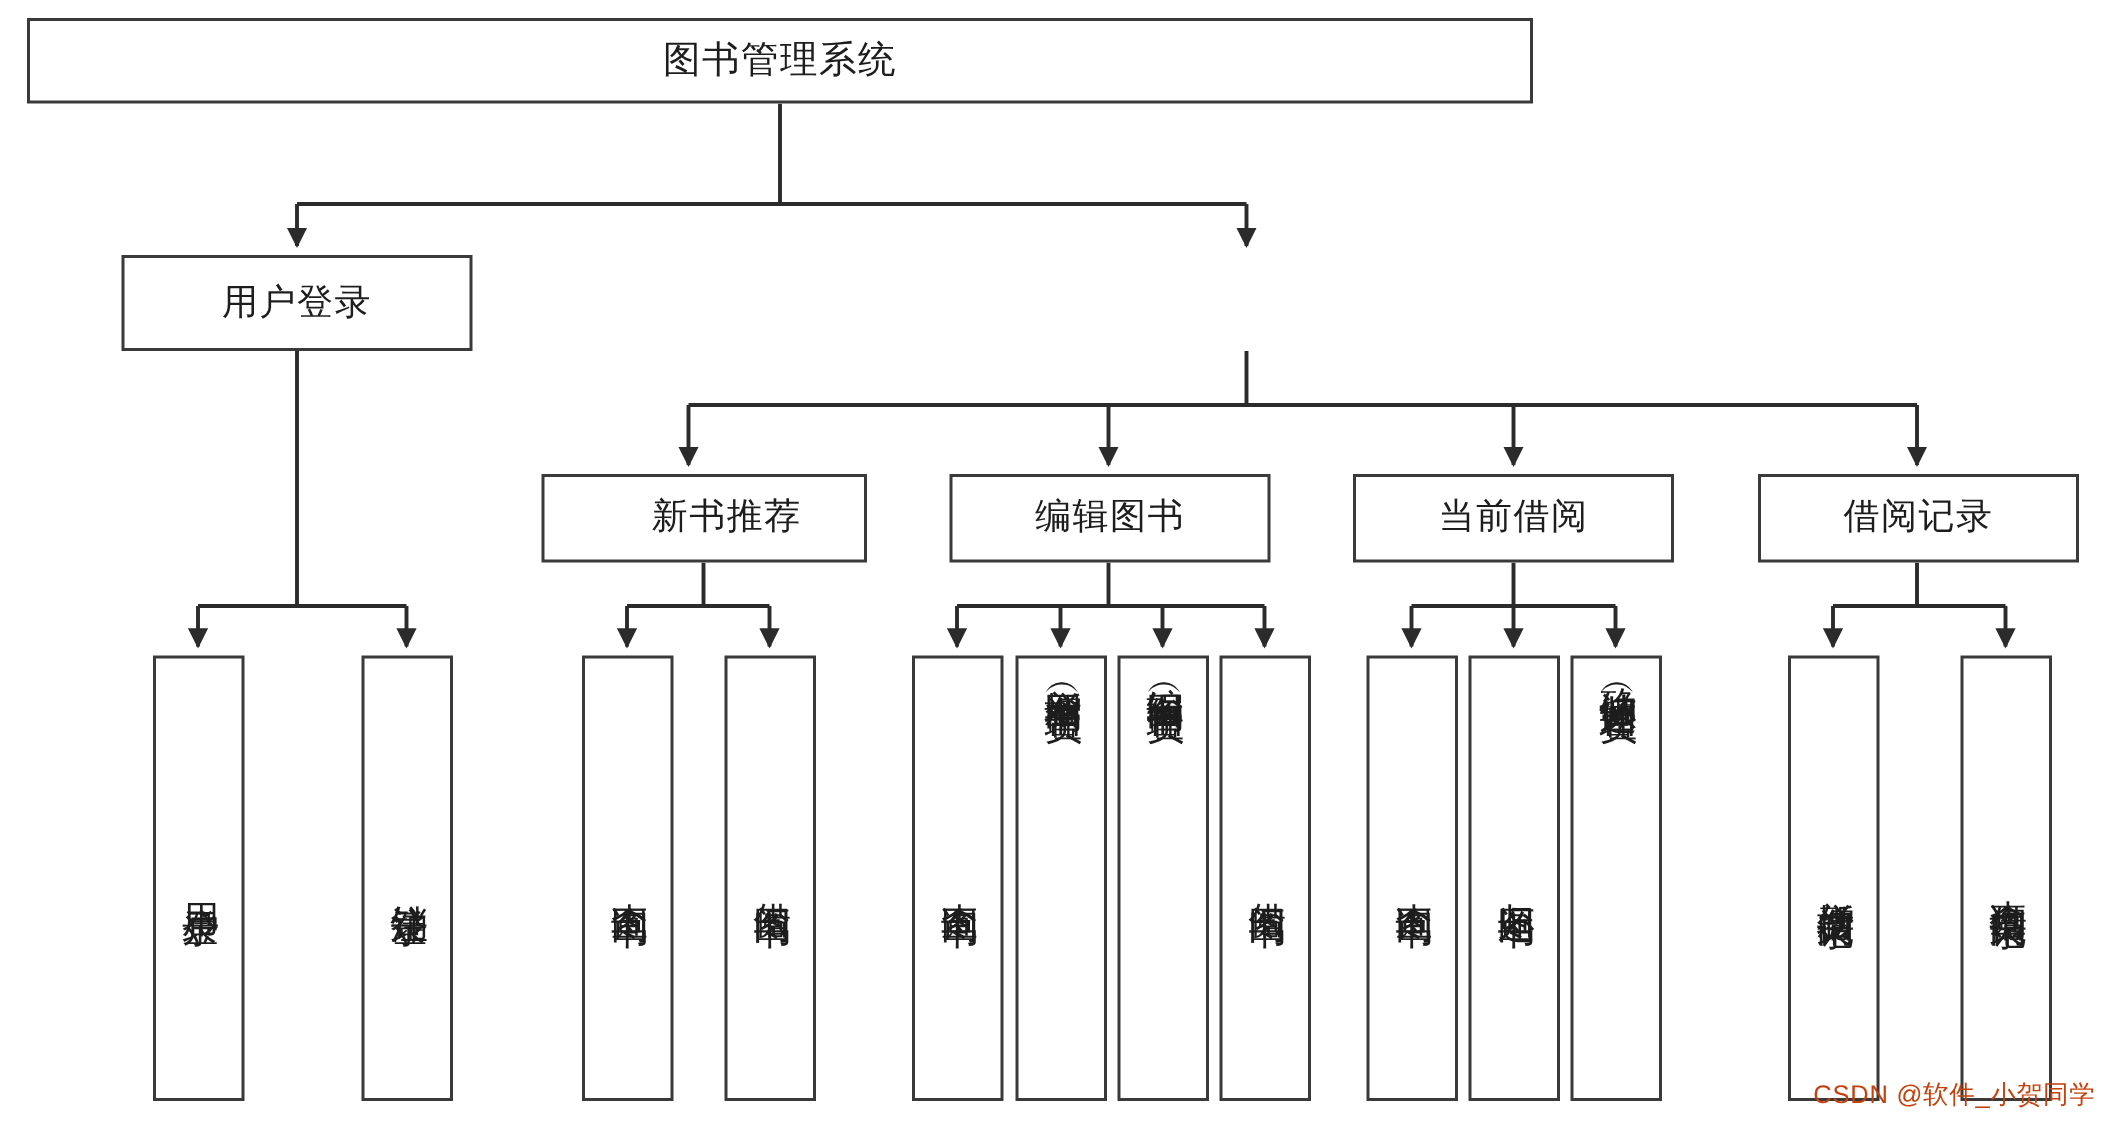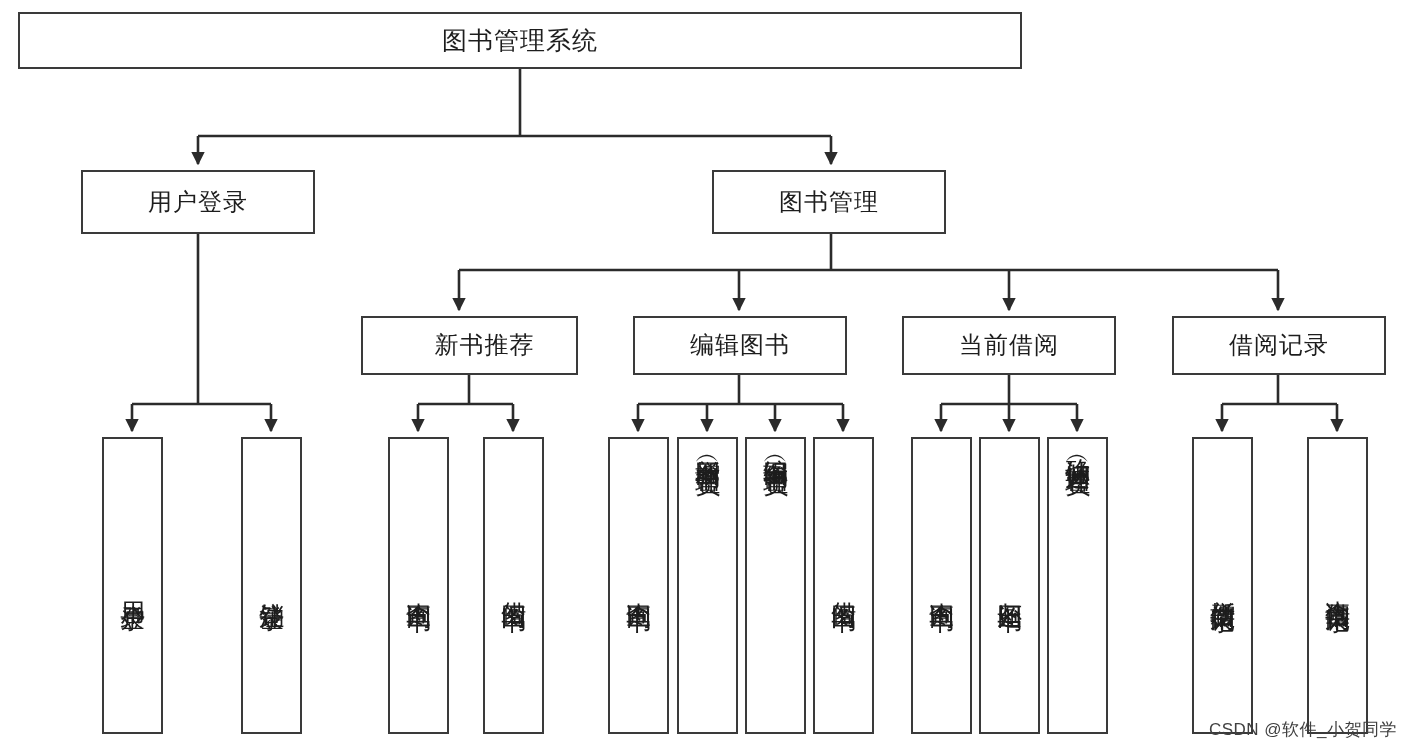--- a/index.html
+++ b/index.html
@@ -64,21 +64,21 @@
     height: 100%;
     display: flex;
     align-items: center;
     justify-content: center;
   }
   .watermark {
     position: absolute;
     right: 8px;
     bottom: 6px;
     font-size: 17px;
-    color: #404040;
+    color: #c2410c;
     white-space: nowrap;
     letter-spacing: 0.5px;
   }
 </style>
 </head>
 <body>
 
 <div id="canvas">
 
   <svg id="edges" viewBox="0 0 1405 747" width="1405" height="747" xmlns="http://www.w3.org/2000/svg">
@@ -132,23 +132,20 @@
   </svg>
 
   <div class="node horiz root" style="left:18px; top:12px; width:1004px; height:57px;">
     <span>图书管理系统</span>
   </div>
 
   <div class="node horiz" style="left:81px; top:170px; width:234px; height:64px;">
     <span>用户登录</span>
   </div>
 
-  <div class="node horiz" style="left:712px; top:170px; width:234px; height:64px;">
-    <span>图书管理</span>
-  </div>
 
   <div class="node horiz" style="left:361px; top:316px; width:217px; height:59px;padding-left:30px;">
     <span>新书推荐</span>
   </div>
 
   <div class="node horiz" style="left:633px; top:316px; width:214px; height:59px;">
     <span>编辑图书</span>
   </div>
 
   <div class="node horiz" style="left:902px; top:316px; width:214px; height:59px;">

